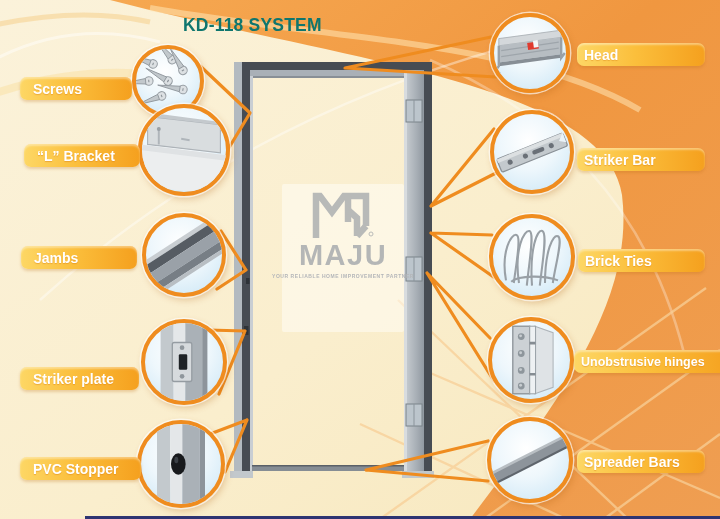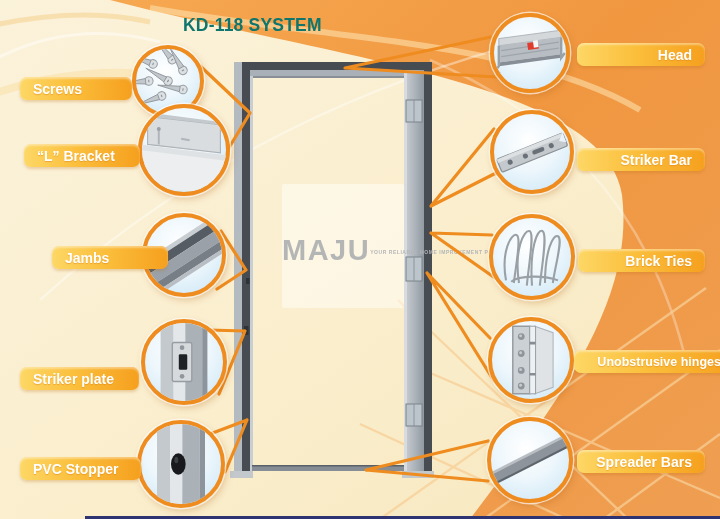--- a/index.html
+++ b/index.html
@@ -21,25 +21,25 @@
   
   .ribbon{
     position:absolute;height:23px;border-radius:7px;
     background:linear-gradient(90deg,#FDD765 0%,#FBBF3C 45%,#F5A01E 100%);
     display:flex;align-items:center;
     color:#fff;font-weight:700;font-size:14px;white-space:nowrap;
     box-shadow:inset 0 2px 2px rgba(255,255,255,.38), 0 2px 3px rgba(190,110,20,.28);
     text-shadow:0 1px 1px rgba(214,125,20,.45);
   }
   .ribbon.l{padding-left:13px;justify-content:flex-start;}
-  .ribbon.r{padding-right:13px;justify-content:flex-end;}
+  .ribbon.r{padding-right:13px;justify-content:flex-start;padding-left:7px;}
 
   .rb-screws  {left:20px; top:77px;  width:112px;}
   .rb-lbracket{left:24px; top:144px; width:116px;}
-  .rb-jambs   {left:21px; top:246px; width:116px;margin-left:31px;}
+  .rb-jambs   {left:21px; top:246px; width:116px;}
   .rb-striker {left:20px; top:367px; width:119px;}
   .rb-pvc     {left:20px; top:457px; width:121px;}
   .rb-head    {left:577px;top:43px;  width:128px;}
   .rb-adaptor {left:577px;top:148px; width:128px;}
   .rb-brick   {left:578px;top:249px; width:127px;}
   .rb-hinges  {left:574px;top:350px; width:160px;font-size:12.5px;}
   .rb-spreader{left:577px;top:450px; width:128px;}
 
   
   .circle{
@@ -56,23 +56,23 @@
   .ci-striker {left:141px;top:319px;width:86px;height:86px;}
   .ci-pvc     {left:137px;top:420px;width:88px;height:88px;}
   .ci-head    {left:490px;top:13px; width:80px;height:80px;}
   .ci-adaptor {left:490px;top:110px;width:84px;height:84px;}
   .ci-brick   {left:489px;top:214px;width:86px;height:86px;}
   .ci-hinges  {left:488px;top:317px;width:86px;height:86px;}
   .ci-spreader{left:487px;top:417px;width:86px;height:86px;}
 
   
   .watermark{
-    position:absolute;left:282px;top:184px;width:122px;height:124px;
+    position:absolute;left:282px;top:184px;width:122px;height:148px;
     background:rgba(255,253,246,.55);border-radius:2px;
-    display:flex;flex-direction:row;align-items:center;justify-content:flex-start;
+    display:flex;flex-direction:column;align-items:center;justify-content:flex-start;
     padding-top:8px;
   }
   .wm-brand{
     font-size:29px;font-weight:800;color:#a8abae;letter-spacing:1.5px;
     line-height:30px;opacity:.85;
   }
   .wm-tagline{
     font-size:5px;font-weight:700;color:#b4b6b9;letter-spacing:.55px;
     margin-top:3px;white-space:nowrap;
   }

